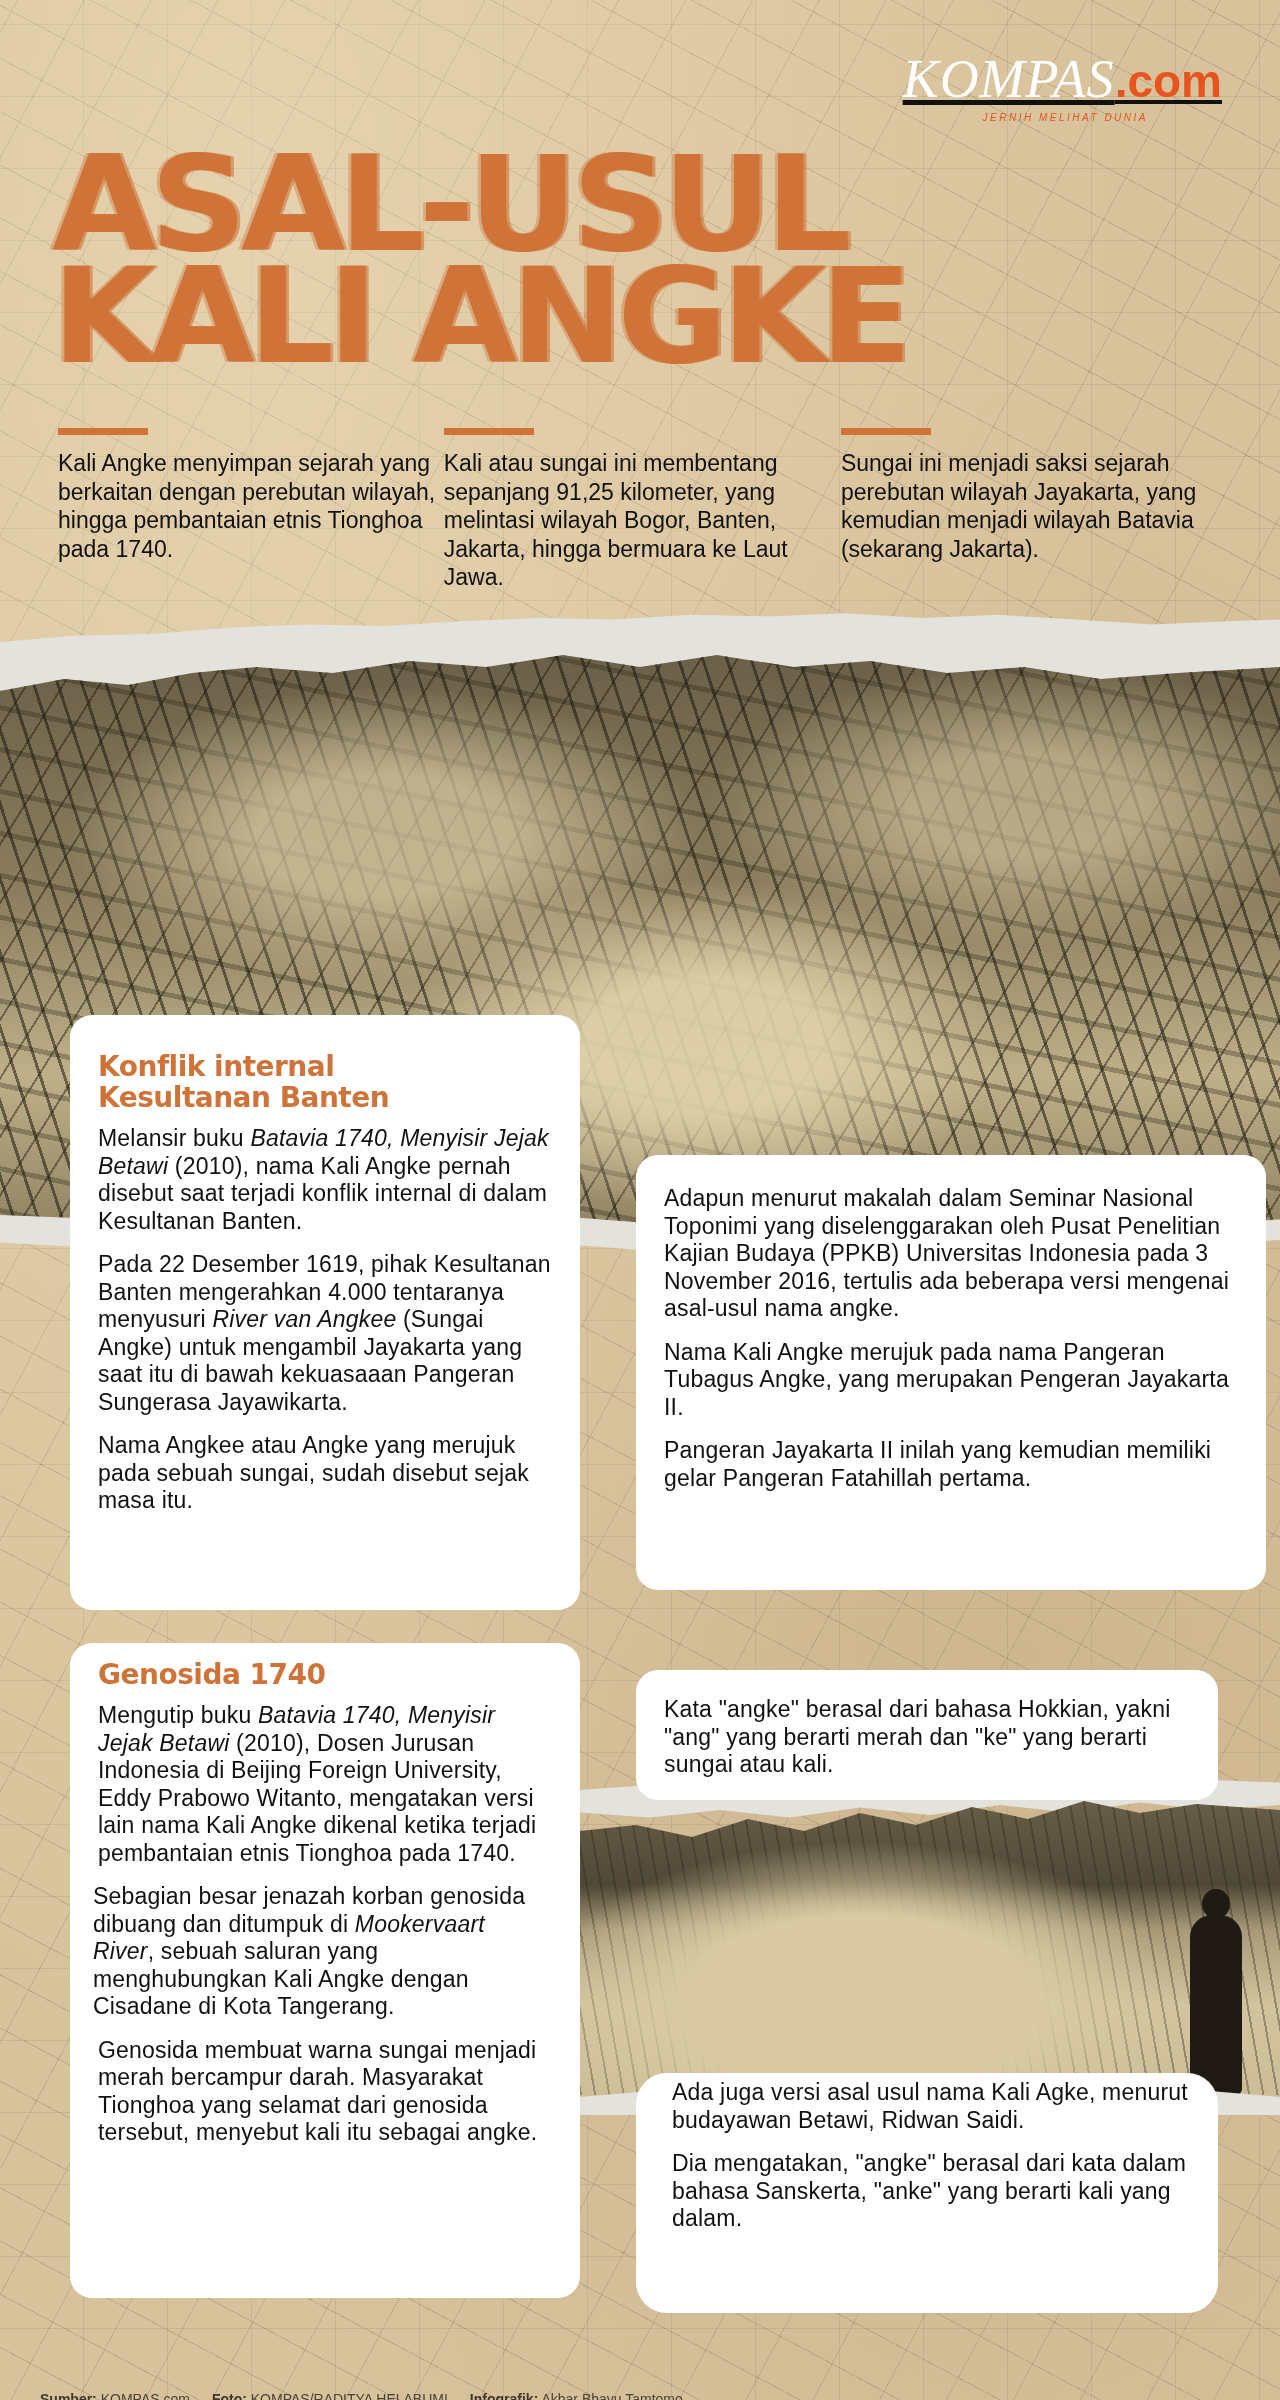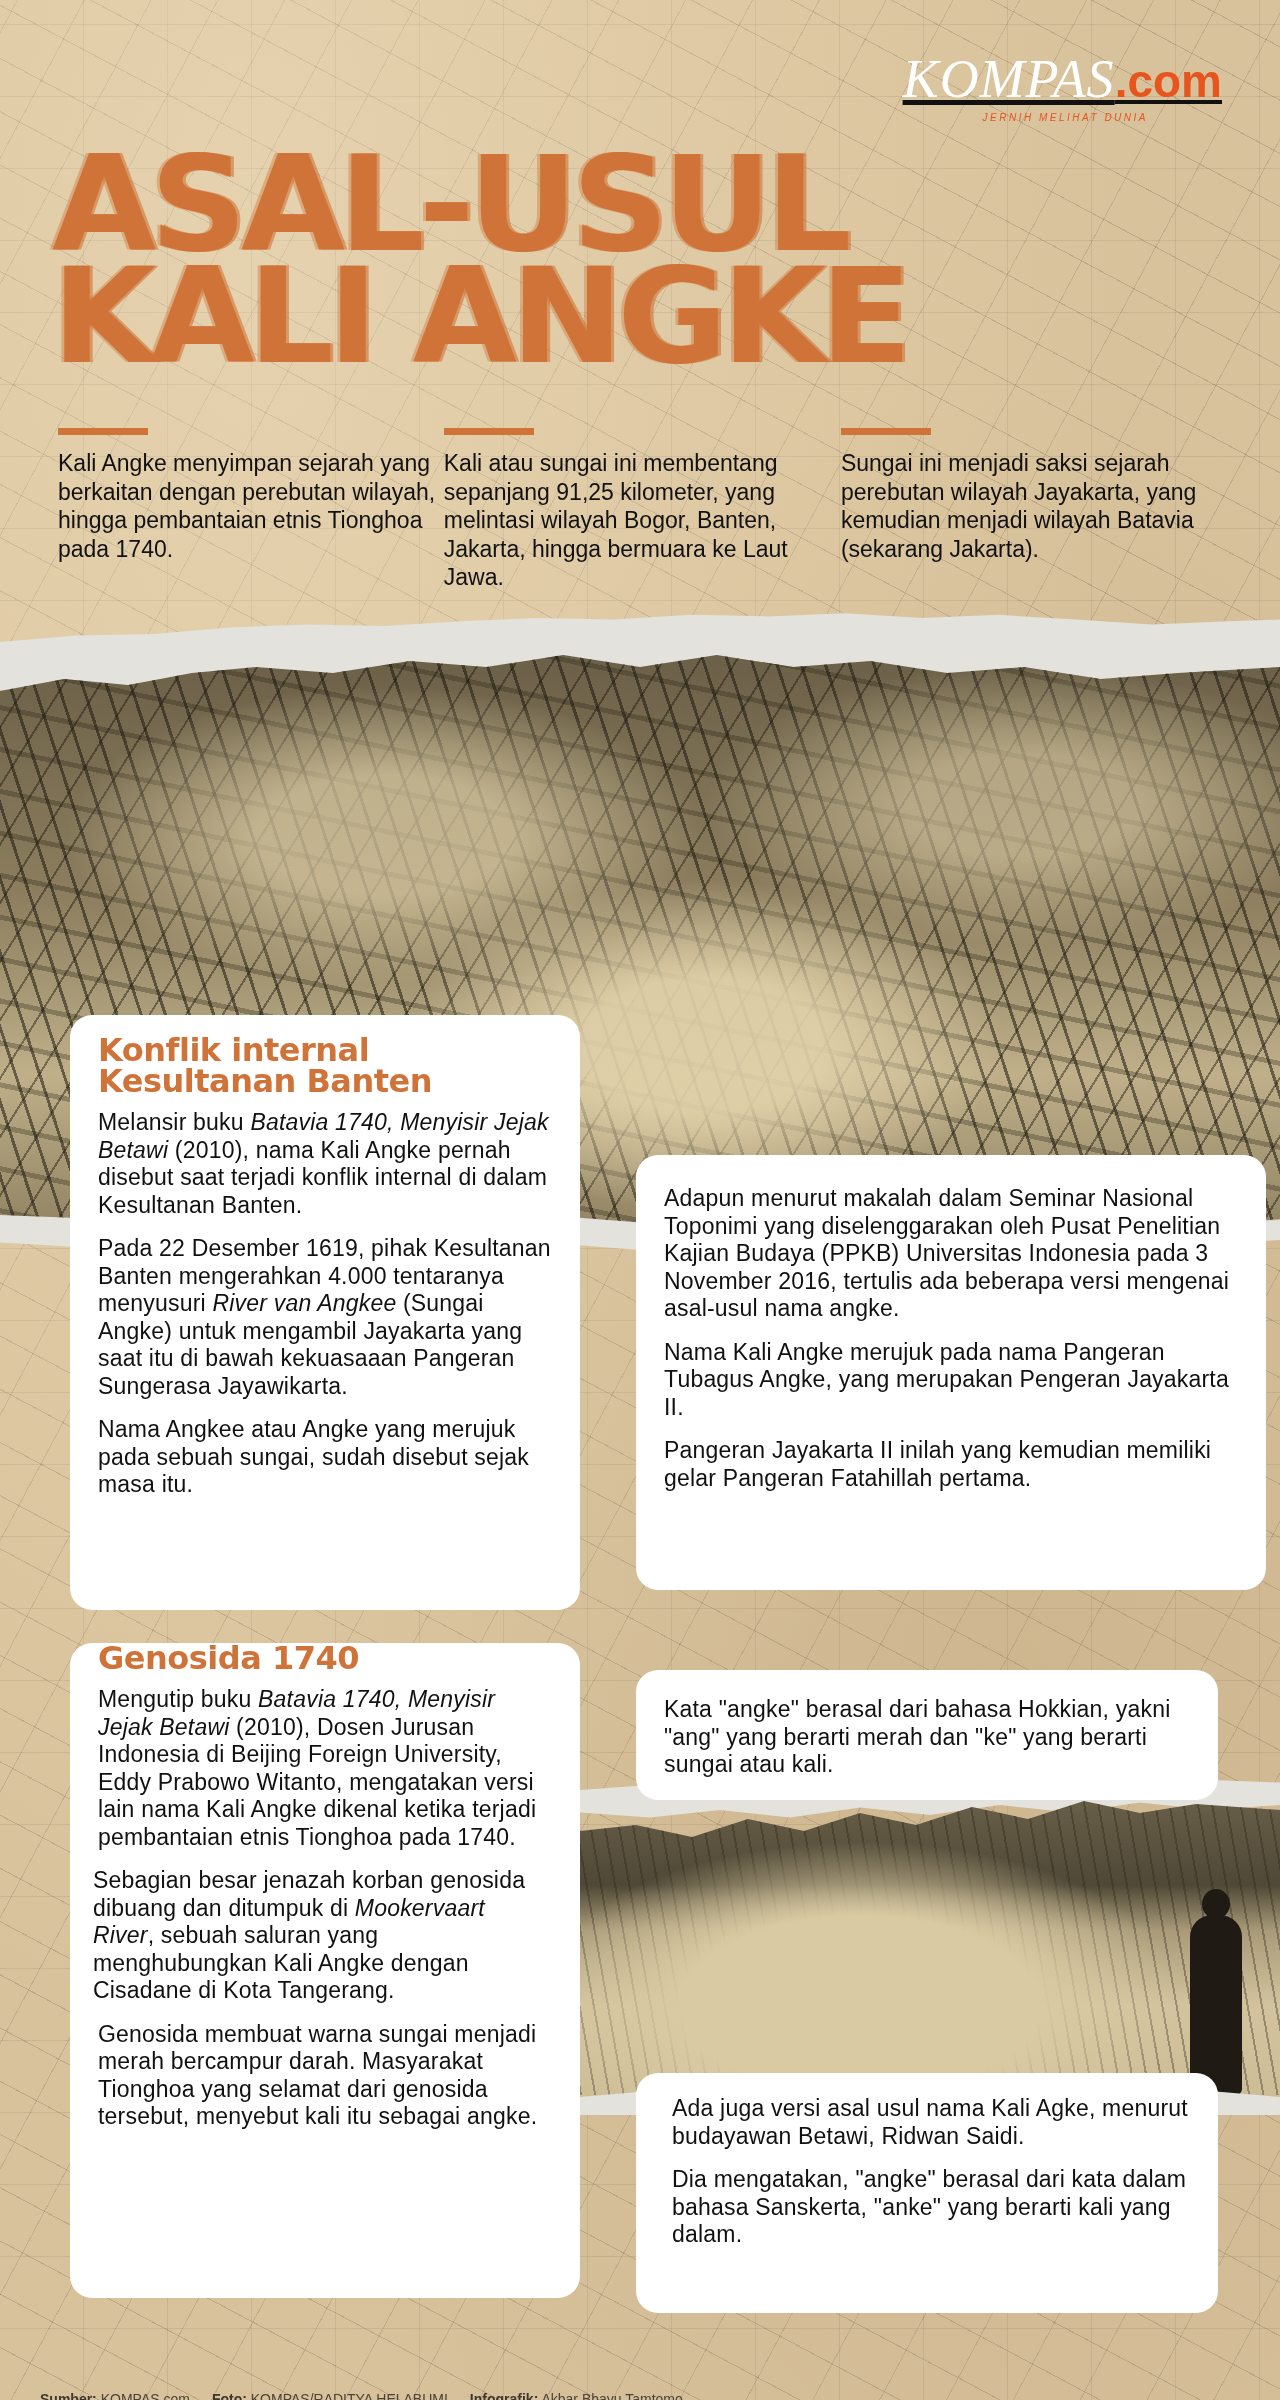--- a/index.html
+++ b/index.html
@@ -109,33 +109,33 @@
     clip-path: polygon(0 40%, 10% 20%, 20% 45%, 30% 25%, 40% 50%, 50% 30%, 60% 50%, 70% 25%, 80% 45%, 90% 20%, 100% 40%, 100% 100%, 0 100%);
   }
 
   
   .card {
     position: absolute; background: #ffffff; border-radius: 22px;
     padding: 0 28px;
   }
   .card-heading {
     font-family: "DejaVu Sans", sans-serif; font-weight: bold;
-    color: #cf7338; font-size: 32px; line-height: 31px; letter-spacing: -0.5px;
+    color: #cf7338; font-size: 28px; line-height: 31px; letter-spacing: -0.5px; margin-top: 16px;
   }
   .card p { font-size: 23px; line-height: 27.5px; color: #111; letter-spacing: 0.2px; }
   .card p + p { margin-top: 16px; }
   .card .heading + p { margin-top: 12px; }
   .card em { font-style: italic; }
 
   .card-konflik { left: 70px; top: 1015px; width: 510px; height: 595px; padding-top: 20px; }
   .card-toponimi { left: 636px; top: 1155px; width: 630px; height: 435px; padding-top: 30px; }
   .card-hokkian { left: 636px; top: 1670px; width: 582px; height: 130px; padding-top: 26px; }
   .card-genosida { left: 70px; top: 1643px; width: 510px; height: 655px; }
   .card-genosida p.mid { margin-left: -5px; }
-  .card-ridwan { left: 636px; top: 2073px; width: 582px; height: 240px; padding-top: 22px; padding-left: 36px; }
+  .card-ridwan { left: 636px; top: 2073px; width: 582px; height: 240px; padding-top: 6px; padding-left: 36px; border-radius: 31px; }
 
   
   .credits {
     position: absolute; top: 2351px; left: 40px; font-size: 14px; color: #4a4238;
     display: flex; gap: 22px; margin-top: 40px;
   }
   .credits b { font-weight: bold; color: #3e372e; }
 </style>
 </head>
 <body>

